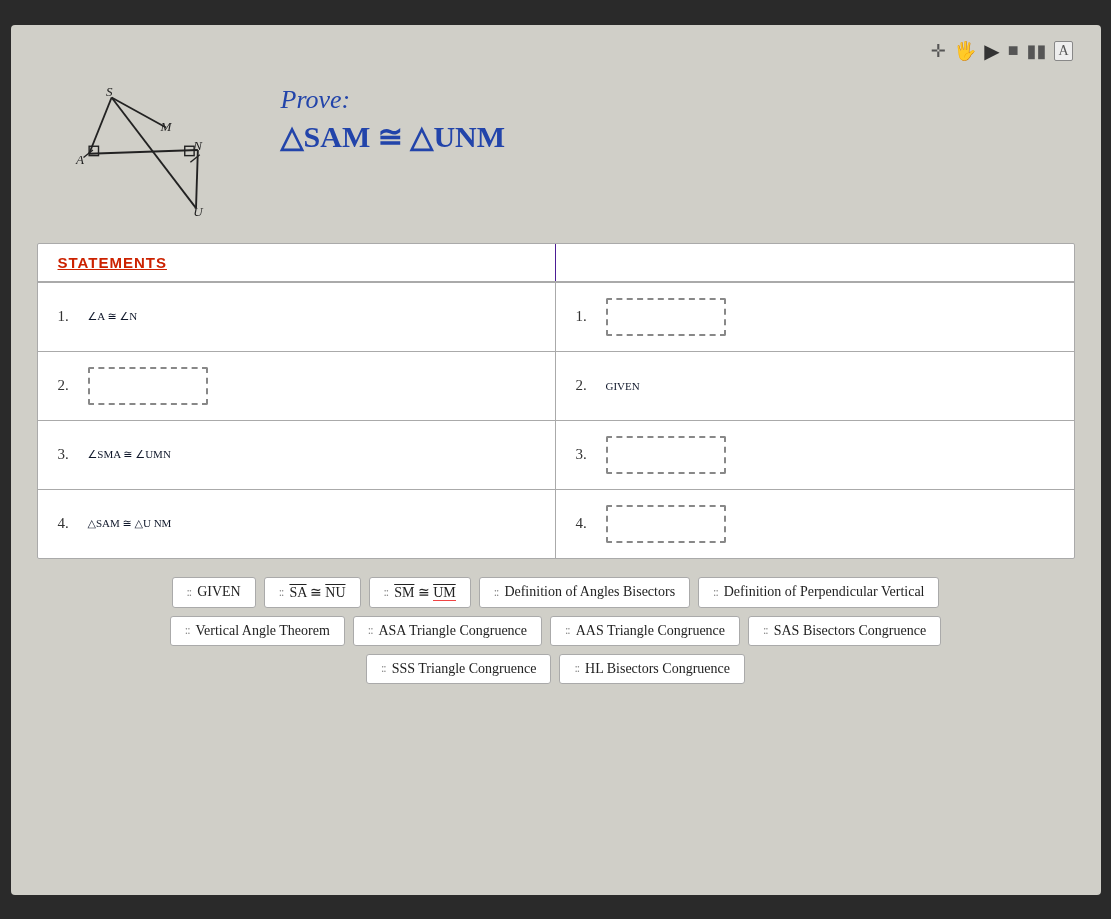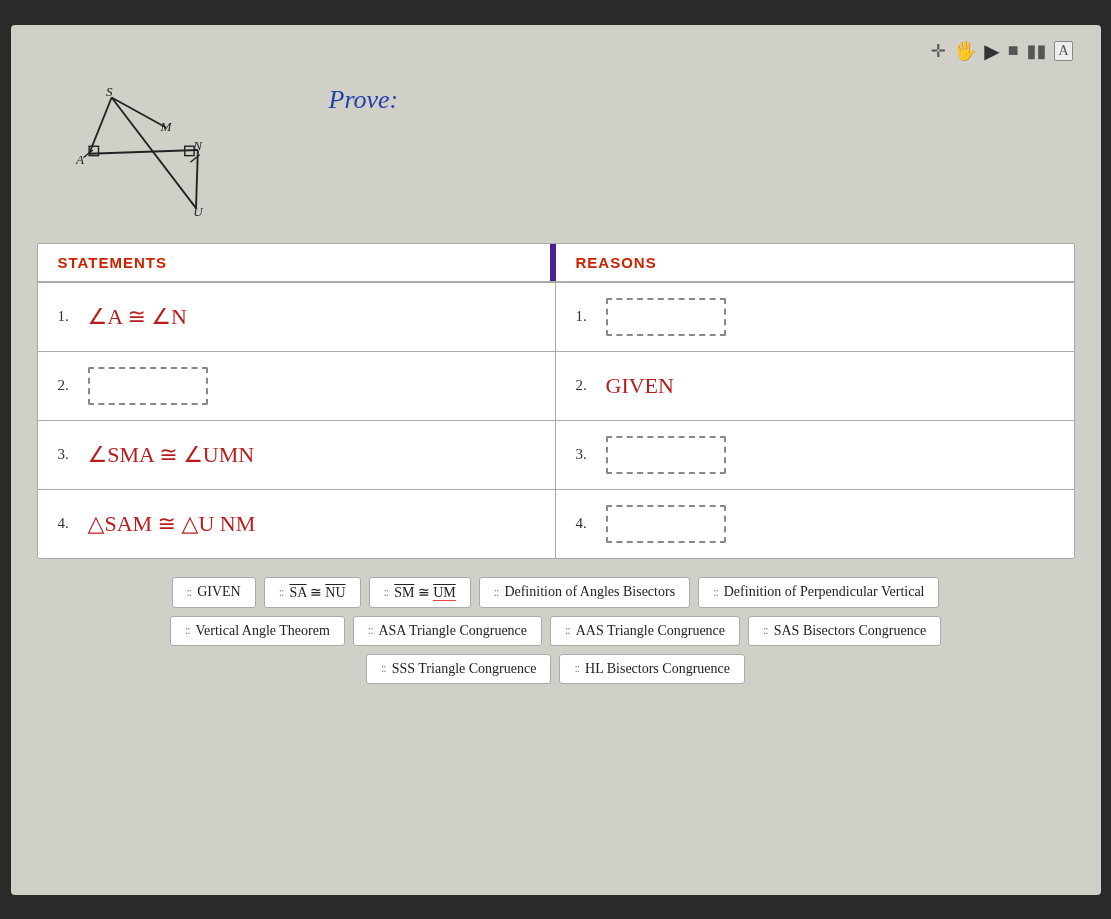--- a/index.html
+++ b/index.html
@@ -50,21 +50,20 @@
       width: 220px;
       min-height: 140px;
       flex-shrink: 0;
     }
     .prove-area {
       flex: 1;
       display: flex;
       flex-direction: column;
       align-items: flex-start;
       padding-top: 10px;
-      margin-left: 48px;
     }
     .prove-label {
       font-size: 26px;
       color: #2244aa;
       font-weight: normal;
       font-style: italic;
     }
     .prove-statement {
       font-size: 30px;
       color: #2244aa;
@@ -87,21 +86,22 @@
     }
     .proof-header-cell {
       padding: 10px 20px;
       font-weight: bold;
       font-size: 15px;
       color: #cc2200;
       font-family: Arial, sans-serif;
       letter-spacing: 1px;
     }
     .proof-header-cell:first-child {
-      border-right: 6px solid #4c1d95;
+      border-right: 1px solid #4c1d95;
+      text-decoration: underline;
     }
     .proof-row {
       display: grid;
       grid-template-columns: 1fr 1fr;
       border-bottom: 1px solid #aaa;
       min-height: 68px;
       align-items: center;
     }
     .proof-row:last-child {
       border-bottom: none;
@@ -122,22 +122,22 @@
       font-size: 15px;
       min-width: 20px;
     }
     .dashed-box {
       border: 2px dashed #888;
       min-width: 120px;
       height: 38px;
       border-radius: 2px;
     }
     .proof-text {
-      font-size: 22px;
-      color: #b91c1c;
+      font-size: 11px;
+      color: #0f172a;
     }
 
     
     .drag-items-area {
       display: flex;
       flex-direction: column;
       gap: 8px;
       padding: 10px 20px;
       align-items: center;
     }
@@ -215,27 +215,29 @@
         <rect x="44" y="76" width="10" height="10" fill="none" stroke="#222" stroke-width="1.5"></rect>
 
         <line x1="38" y1="88" x2="48" y2="80" stroke="#222" stroke-width="1.5"></line>
 
         <line x1="152" y1="93" x2="162" y2="85" stroke="#222" stroke-width="1.5"></line>
       </svg>
     </div>
 
     <div class="prove-area">
       <div class="prove-label">Prove:</div>
+      <div class="prove-statement">
+        △SAM ≅ △UNM
+      </div>
     </div>
   </div>
 
   <div class="proof-table">
     <div class="proof-header">
       <div class="proof-header-cell">STATEMENTS</div>
-      <div class="proof-header-cell">REASONS</div>
     </div>
 
     <div class="proof-row">
       <div class="proof-cell">
         <span class="row-num">1.</span>
         <span class="proof-text">∠A ≅ ∠N</span>
       </div>
       <div class="proof-cell">
         <span class="row-num">1.</span>
         <div class="dashed-box"></div>

